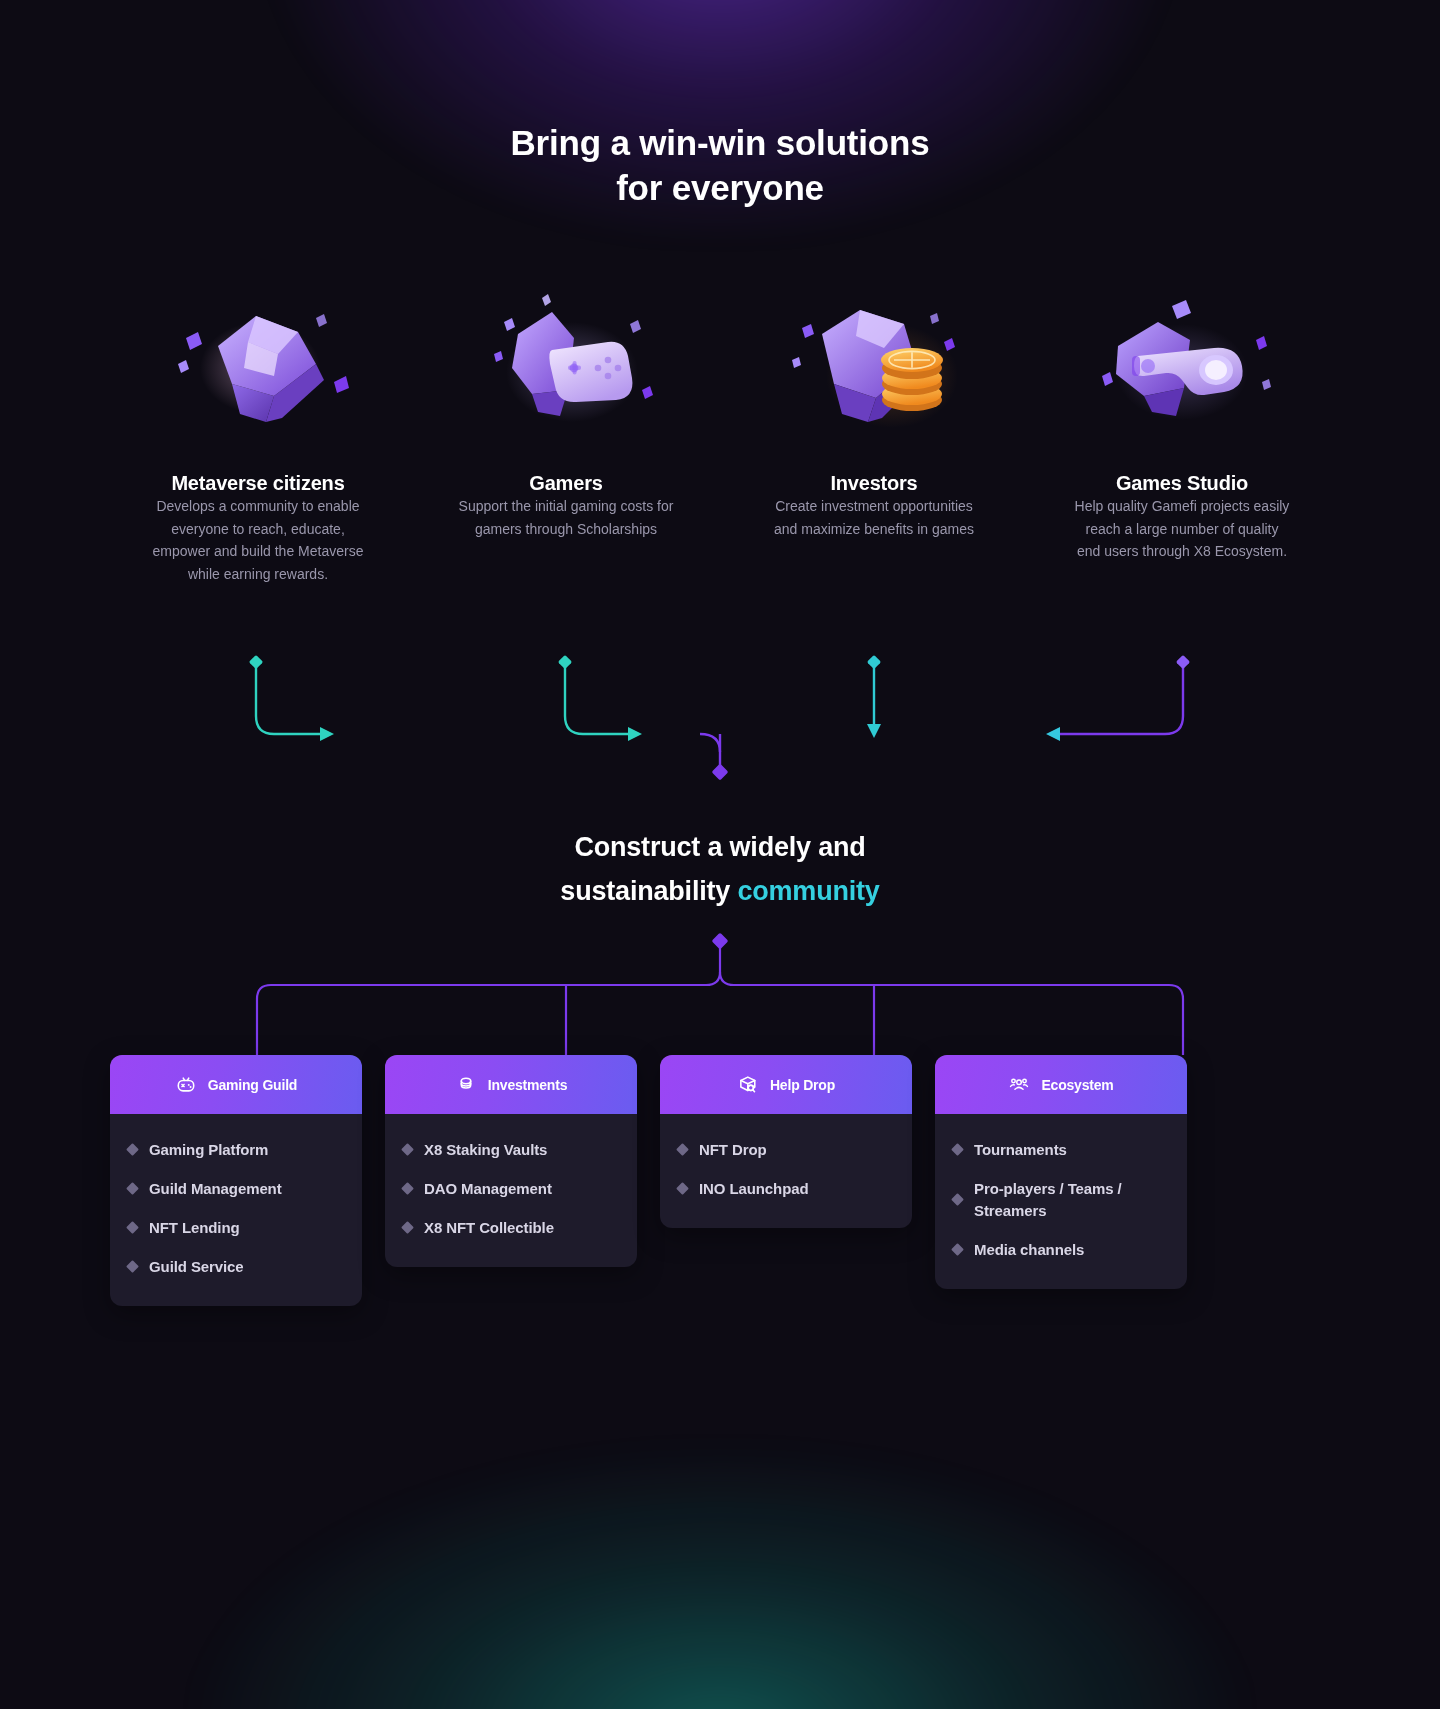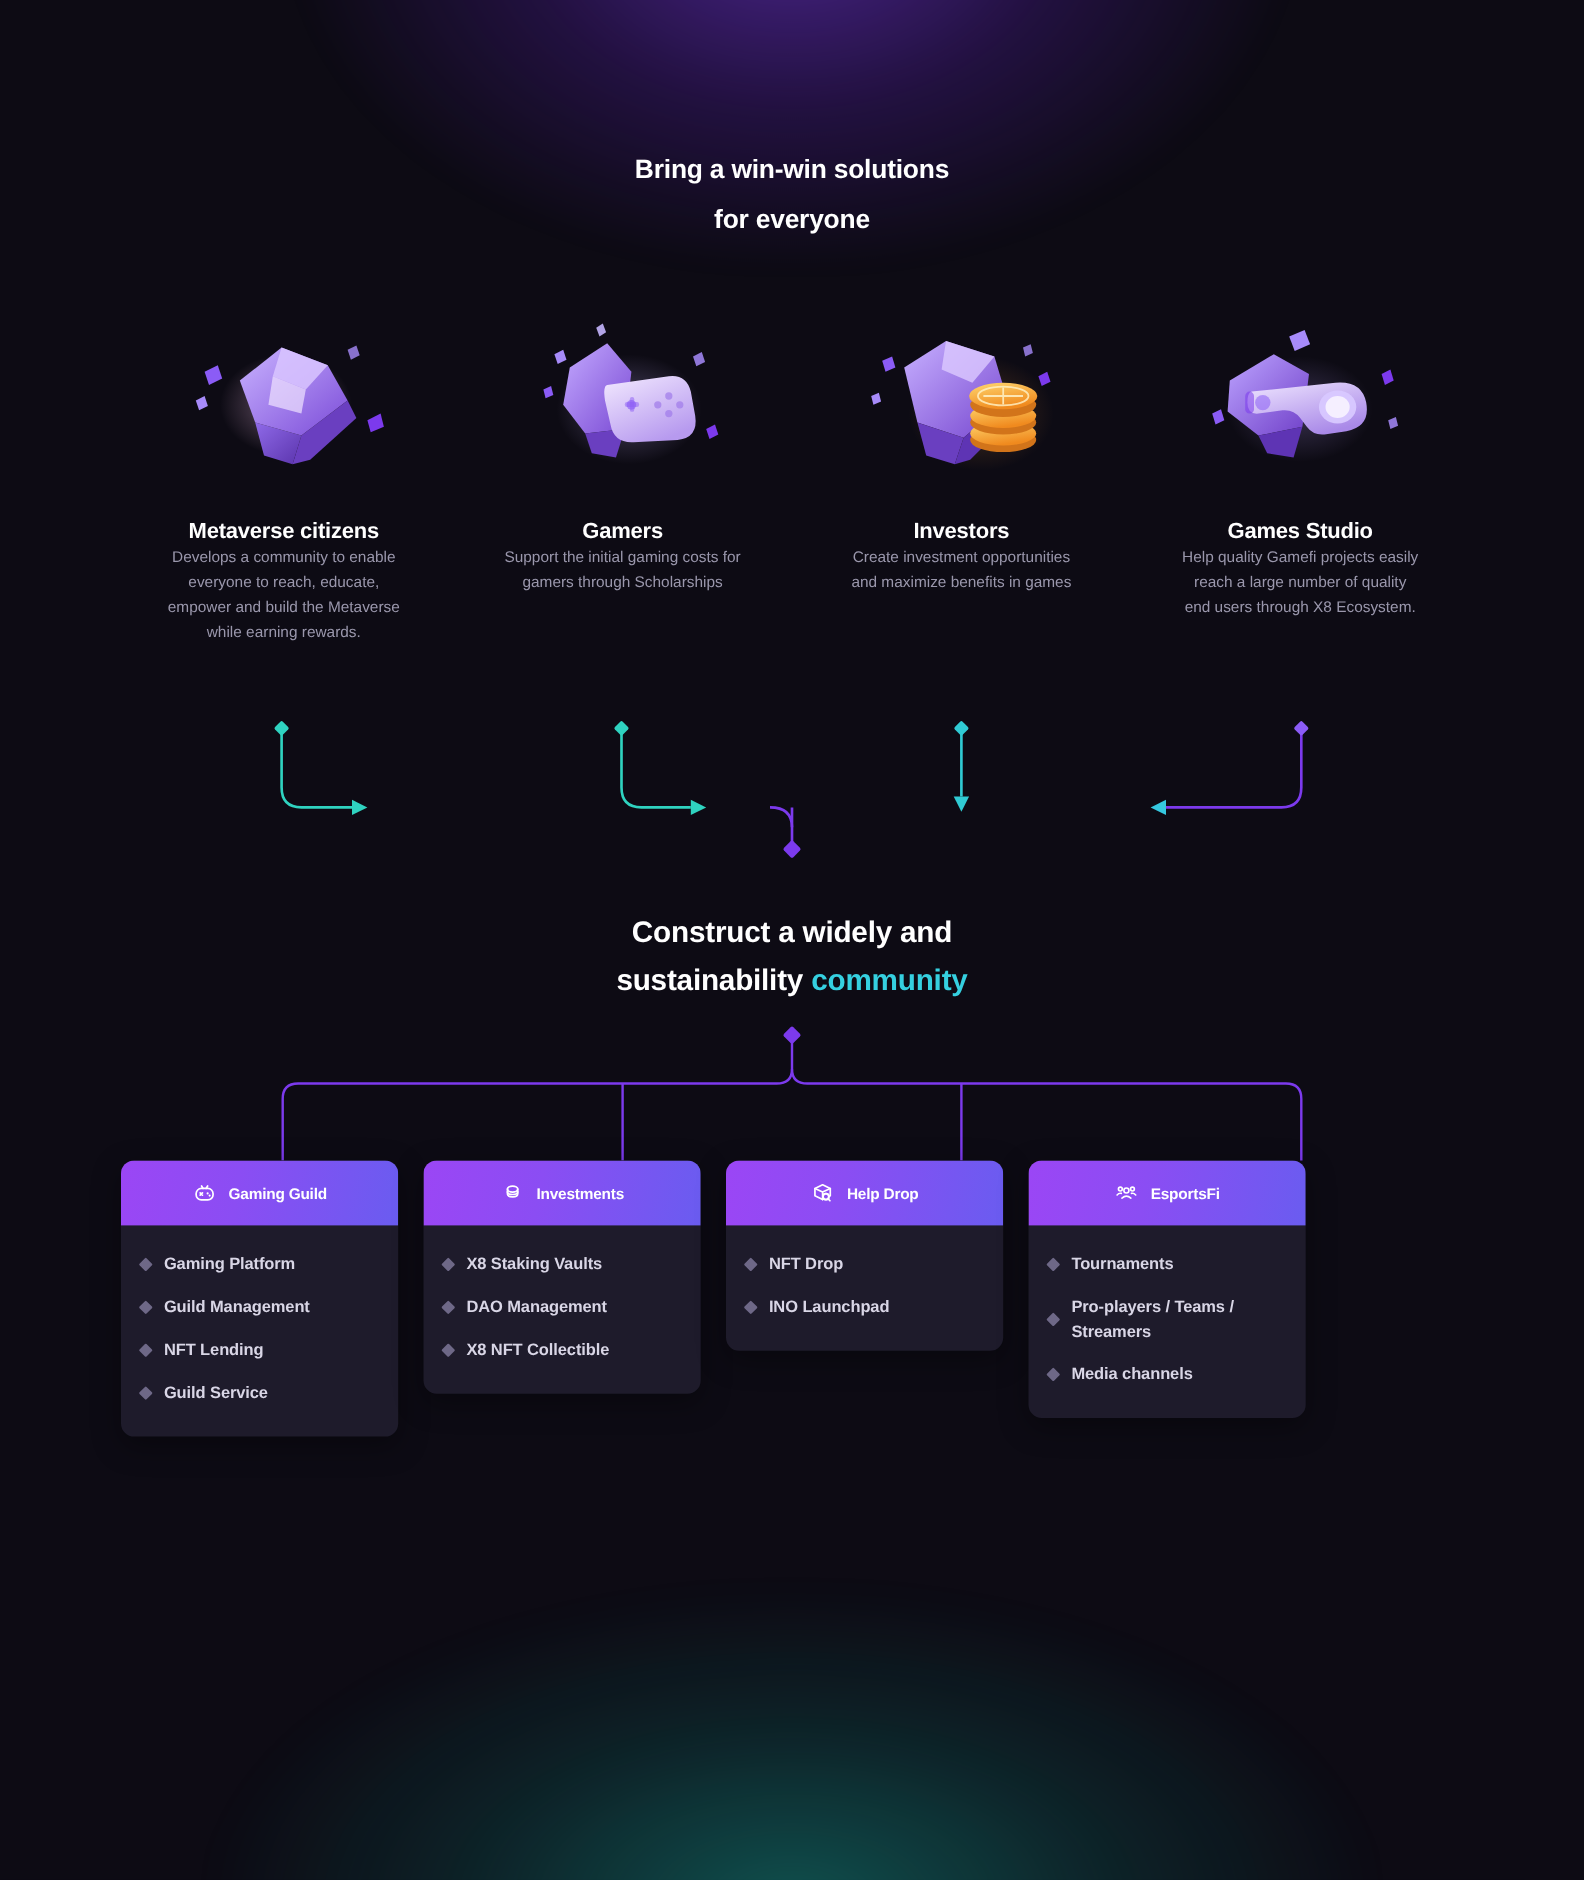--- a/index.html
+++ b/index.html
@@ -34,25 +34,24 @@
   }
 
   .stage { position: relative; width: 1440px; height: 1709px; z-index: 2; }
 
   
   .top-title {
     position: absolute;
     top: 120px; left: 0; width: 1440px;
     text-align: center;
     color: #ffffff;
-    font-size: 24px;
+    font-size: 35px;
     font-weight: bold;
     line-height: 45px;
     letter-spacing: -0.2px;
-    margin-top: 12px;
   }
 
   .mid-title {
     position: absolute;
     top: 825px; left: 0; width: 1440px;
     text-align: center;
     color: #ffffff;
     font-size: 27px;
     font-weight: bold;
     line-height: 44px;
@@ -458,21 +457,21 @@
         <span class="icon">
           <svg viewBox="0 0 24 24" width="22" height="22" fill="none" stroke="#ffffff" stroke-width="1.6" stroke-linecap="round">
             <circle cx="12" cy="9" r="2.5"></circle>
             <circle cx="6" cy="7.6" r="1.9"></circle>
             <circle cx="18" cy="7.6" r="1.9"></circle>
             <path d="M7.6 16.6 Q12 12.6 16.4 16.6"></path>
             <path d="M2.8 13.5 Q4.6 11.3 7 11.9"></path>
             <path d="M21.2 13.5 Q19.4 11.3 17 11.9"></path>
           </svg>
         </span>
-        <span class="label">EsportsFi</span>
+        <span class="label">Ecosystem</span>
       </div>
       <div class="card-body">
         <div class="bullet-row">
           <span class="dia"></span>
           <span class="bullet-text">Tournaments</span>
         </div>
         <div class="bullet-row two-line">
           <span class="dia"></span>
           <span class="bullet-text">Pro-players / Teams / Streamers</span>
         </div>

